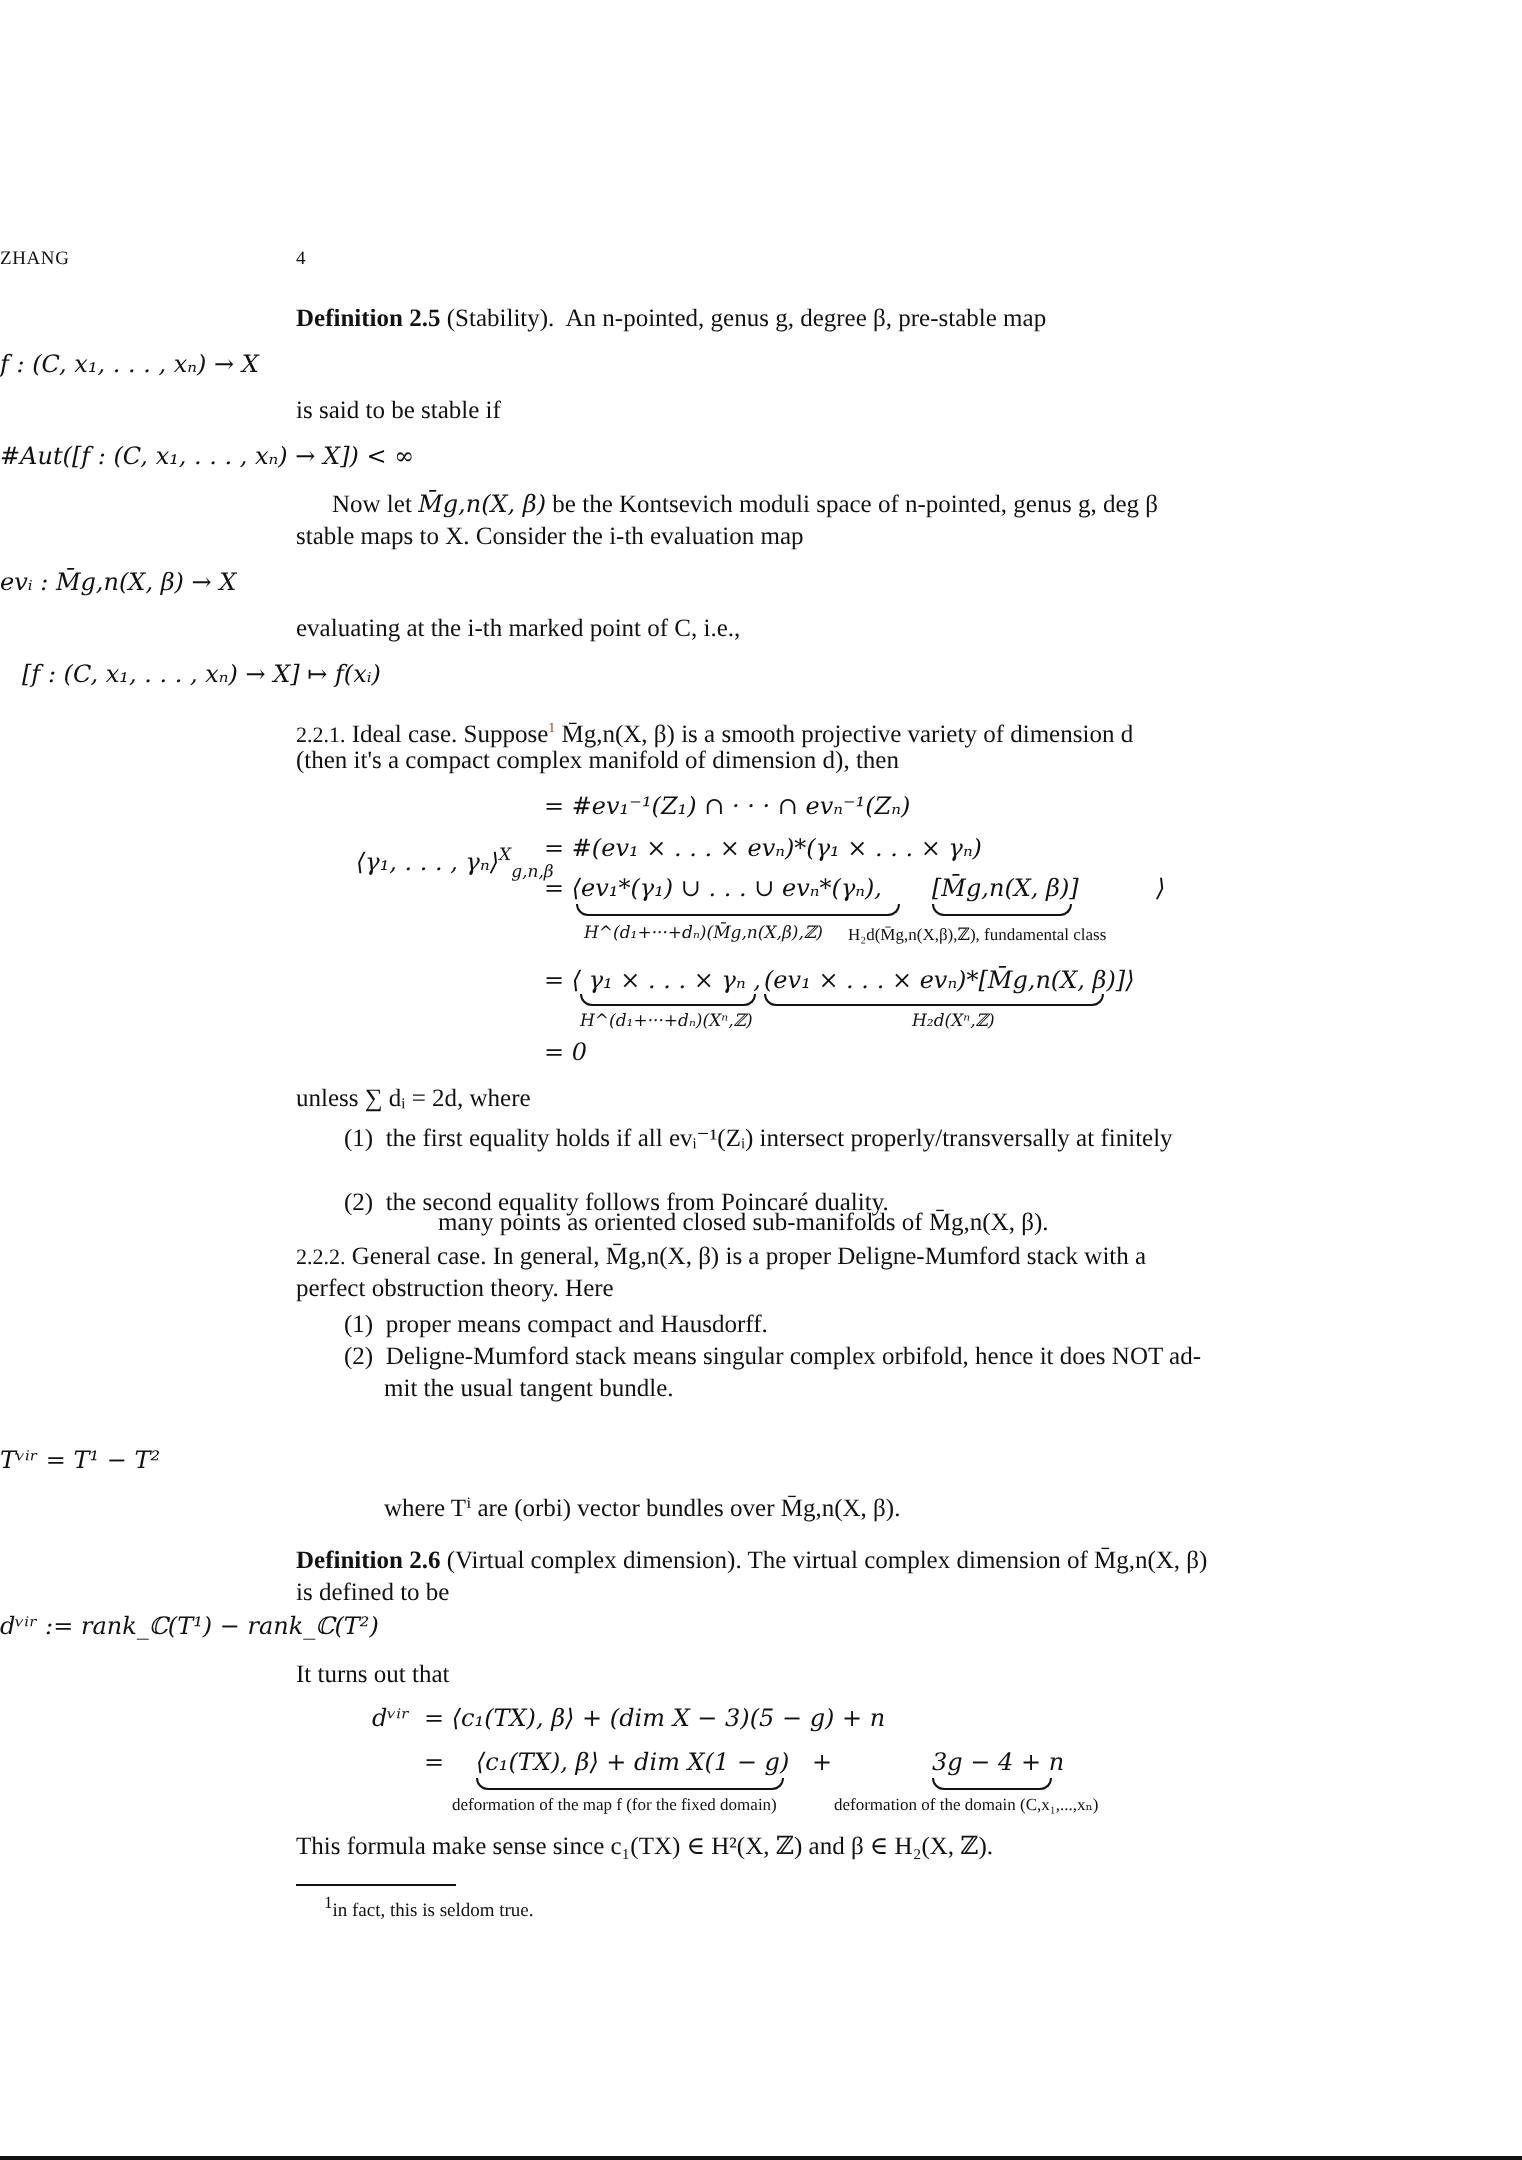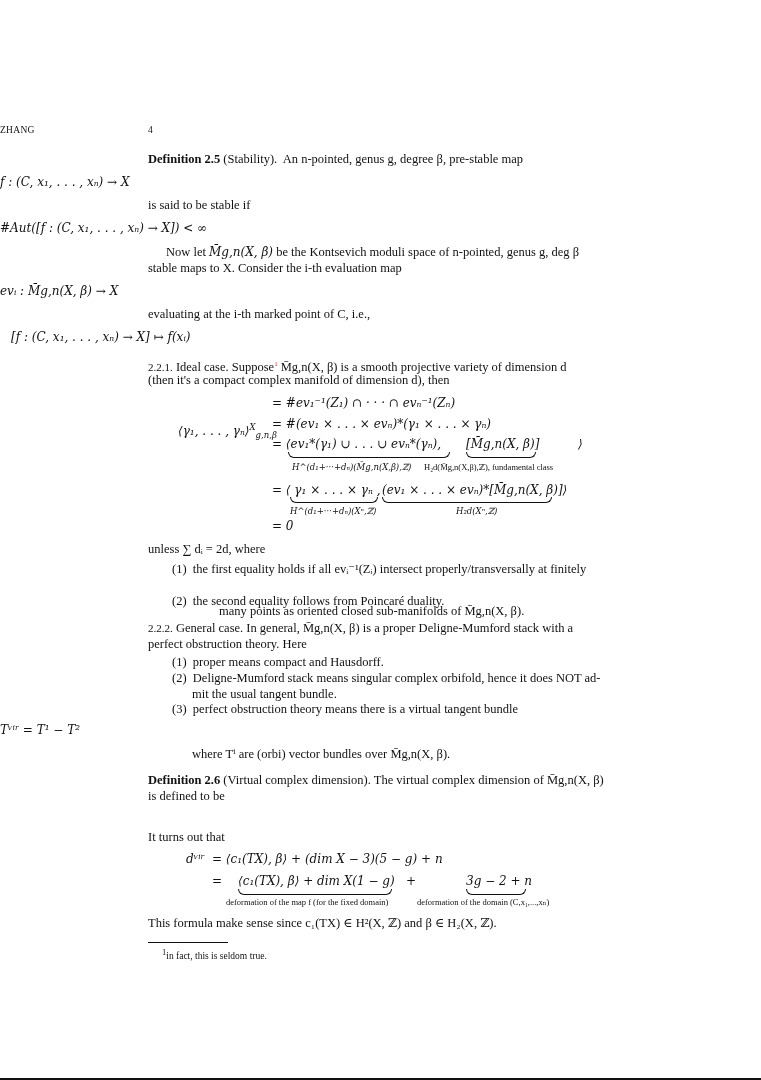--- a/index.html
+++ b/index.html
@@ -102,44 +102,40 @@
     <span>(1)</span>&nbsp;
     <span class="i">proper</span>
     <span>means compact and Hausdorff.</span>
   </div>
   <div class="ln" style="left:172px;top:670px;">
     <span>(2)</span>&nbsp;
     <span class="i">Deligne-Mumford stack</span>
     <span>means singular complex orbifold, hence it does NOT ad-</span>
   </div>
   <div class="ln" style="left:192px;top:686px;">mit the usual tangent bundle.</div>
-  <div class="ln" style="left:172px;top:701px;">
-    <span>(3)</span>&nbsp;
-    <span class="i">perfect obstruction theory</span>
-    <span>means there is a virtual tangent bundle</span>
-  </div>
   <div class="ln c m" style="top:722px;">Tᵛⁱʳ = T¹ − T²</div>
   <div class="ln" style="left:192px;top:746px;">where Tⁱ are (orbi) vector bundles over M̄g,n(X, β).</div>
 
   <div class="ln" style="left:148px;top:772px;">
     <span class="b">Definition 2.6</span>
     <span>(Virtual complex dimension).</span>
     <span>The</span>
     <span class="i">virtual complex dimension</span>
     <span>of M̄g,n(X, β)</span>
   </div>
   <div class="ln" style="left:148px;top:788px;">is defined to be</div>
+  <div class="ln c m" style="top:805px;">dᵛⁱʳ := rank_ℂ(T¹) − rank_ℂ(T²)</div>
 
   <div class="ln" style="left:148px;top:829px;">It turns out that</div>
   <div class="ln m" style="left:186px;top:851px;">dᵛⁱʳ</div>
   <div class="ln m" style="left:212px;top:851px;">= ⟨c₁(TX), β⟩ + (dim X − 3)(5 − g) + n</div>
   <div class="ln m" style="left:212px;top:873px;">=</div>
   <div class="ln m" style="left:238px;top:873px;">⟨c₁(TX), β⟩ + dim X(1 − g)</div>
   <div class="ln m" style="left:406px;top:873px;">+</div>
-  <div class="ln m" style="left:466px;top:873px;">3g − 2 + n</div>
+  <div class="ln m" style="left:466px;top:873px;">3g − 4 + n</div>
   <div class="brace" style="left:238px;top:889px;width:152px;"></div>
   <div class="brace" style="left:466px;top:889px;width:58px;"></div>
   <div class="ulab" style="left:226px;top:897px;">deformation of the map f (for the fixed domain)</div>
   <div class="ulab" style="left:417px;top:897px;">deformation of the domain (C,x₁,...,xₙ)</div>
 
   <div class="ln" style="left:148px;top:915px;text-align:right;">This formula make sense since c₁(TX) ∈ H²(X, ℤ) and β ∈ H₂(X, ℤ).</div>
 
   <div class="rule"></div>
   <div class="ln" style="left:162px;top:948px;font-size:9.5px;">
     <sup>1</sup><span>in fact, this is seldom true.</span>

